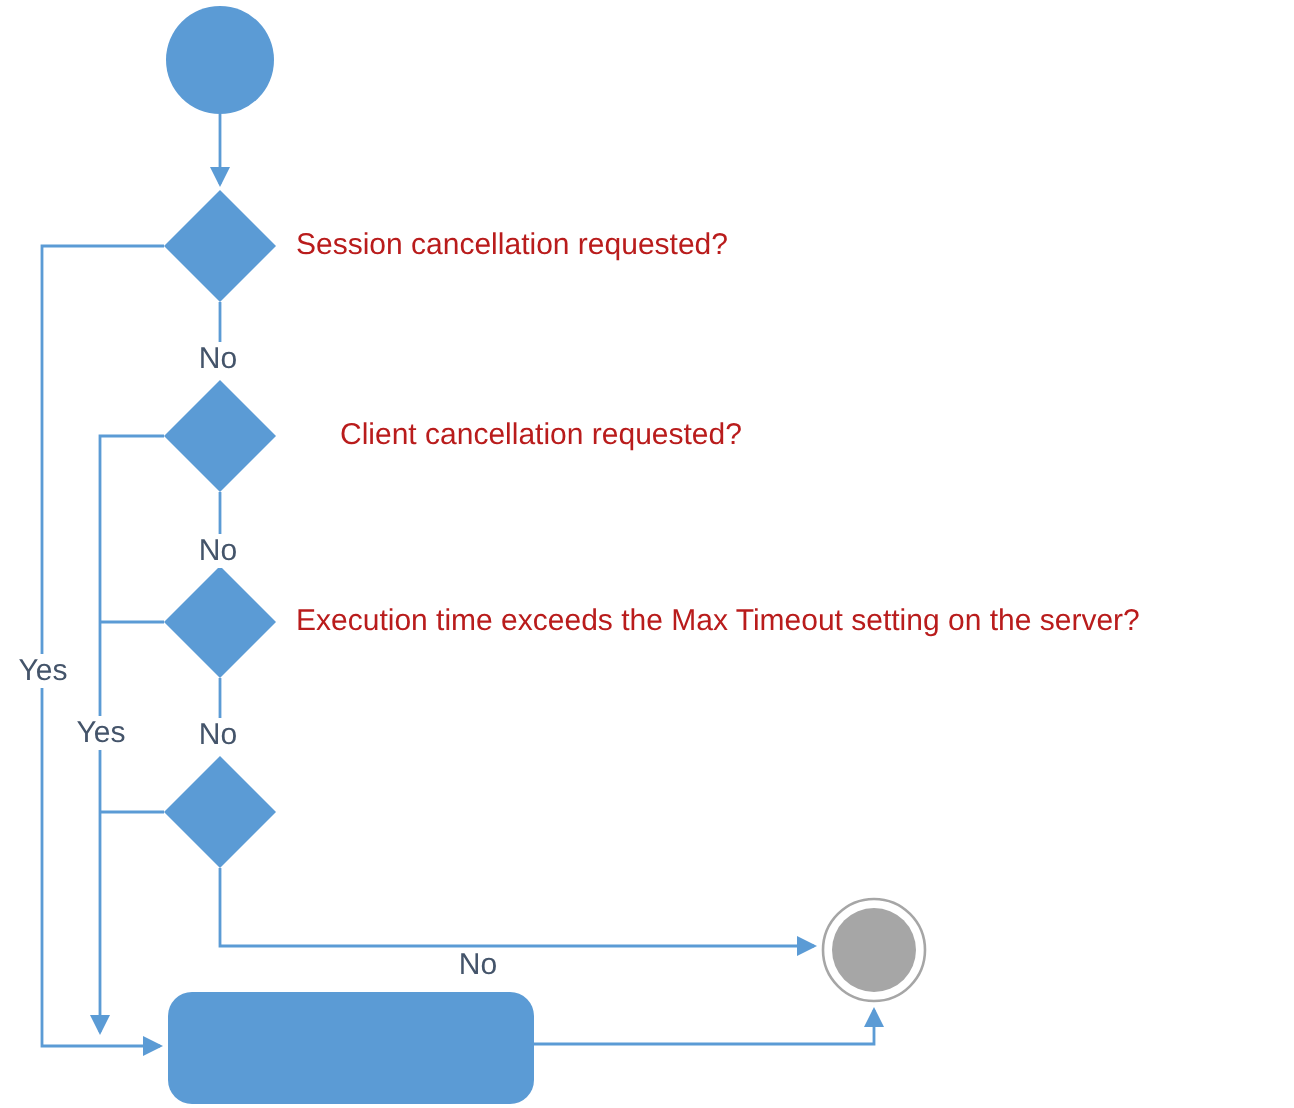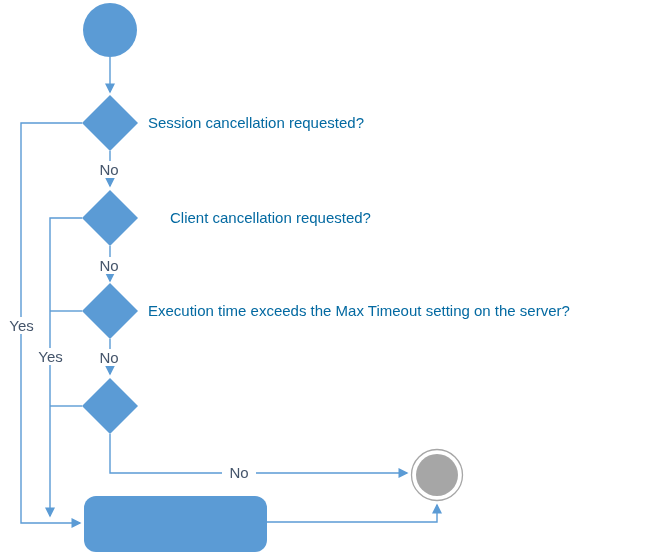--- a/index.html
+++ b/index.html
@@ -9,30 +9,31 @@
     height: 554px;
     background: #ffffff;
     font-family: "Liberation Sans", sans-serif;
     overflow: hidden;
   }
   .stage svg { position: absolute; left: 0; top: 0; }
   .q {
     position: absolute;
     font-size: 15px;
     line-height: 18px;
-    color: #0369a1;
+    color: #b91c1c;
     white-space: nowrap;
   }
   .edge-label {
     position: absolute;
     font-size: 15px;
     line-height: 17px;
     color: #44546a;
     background: #ffffff;
     text-align: center;
+    margin-top: 10px;
   }
   .box-label {
     position: absolute;
     left: 84px; top: 496px;
     width: 183px; height: 56px;
     display: flex;
     align-items: center;
     justify-content: center;
     text-align: center;
     color: #ffffff;

